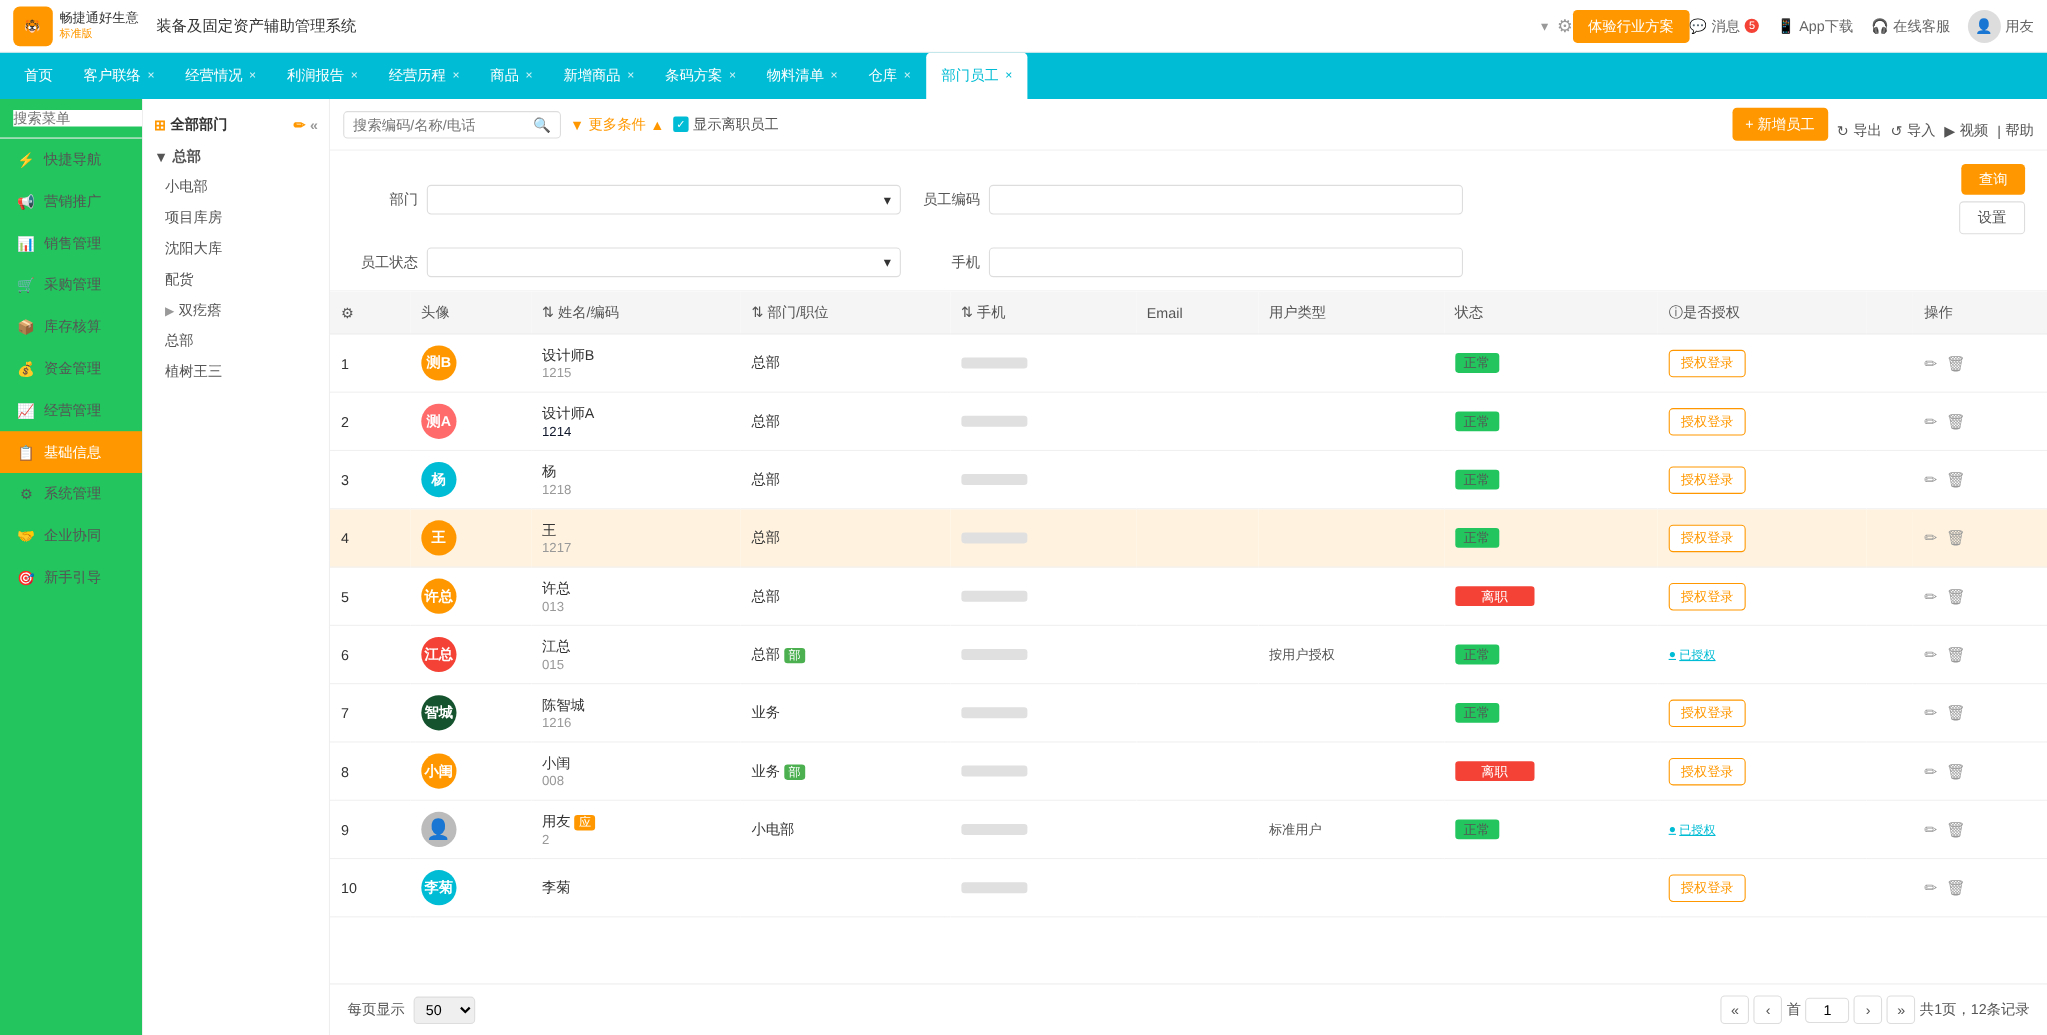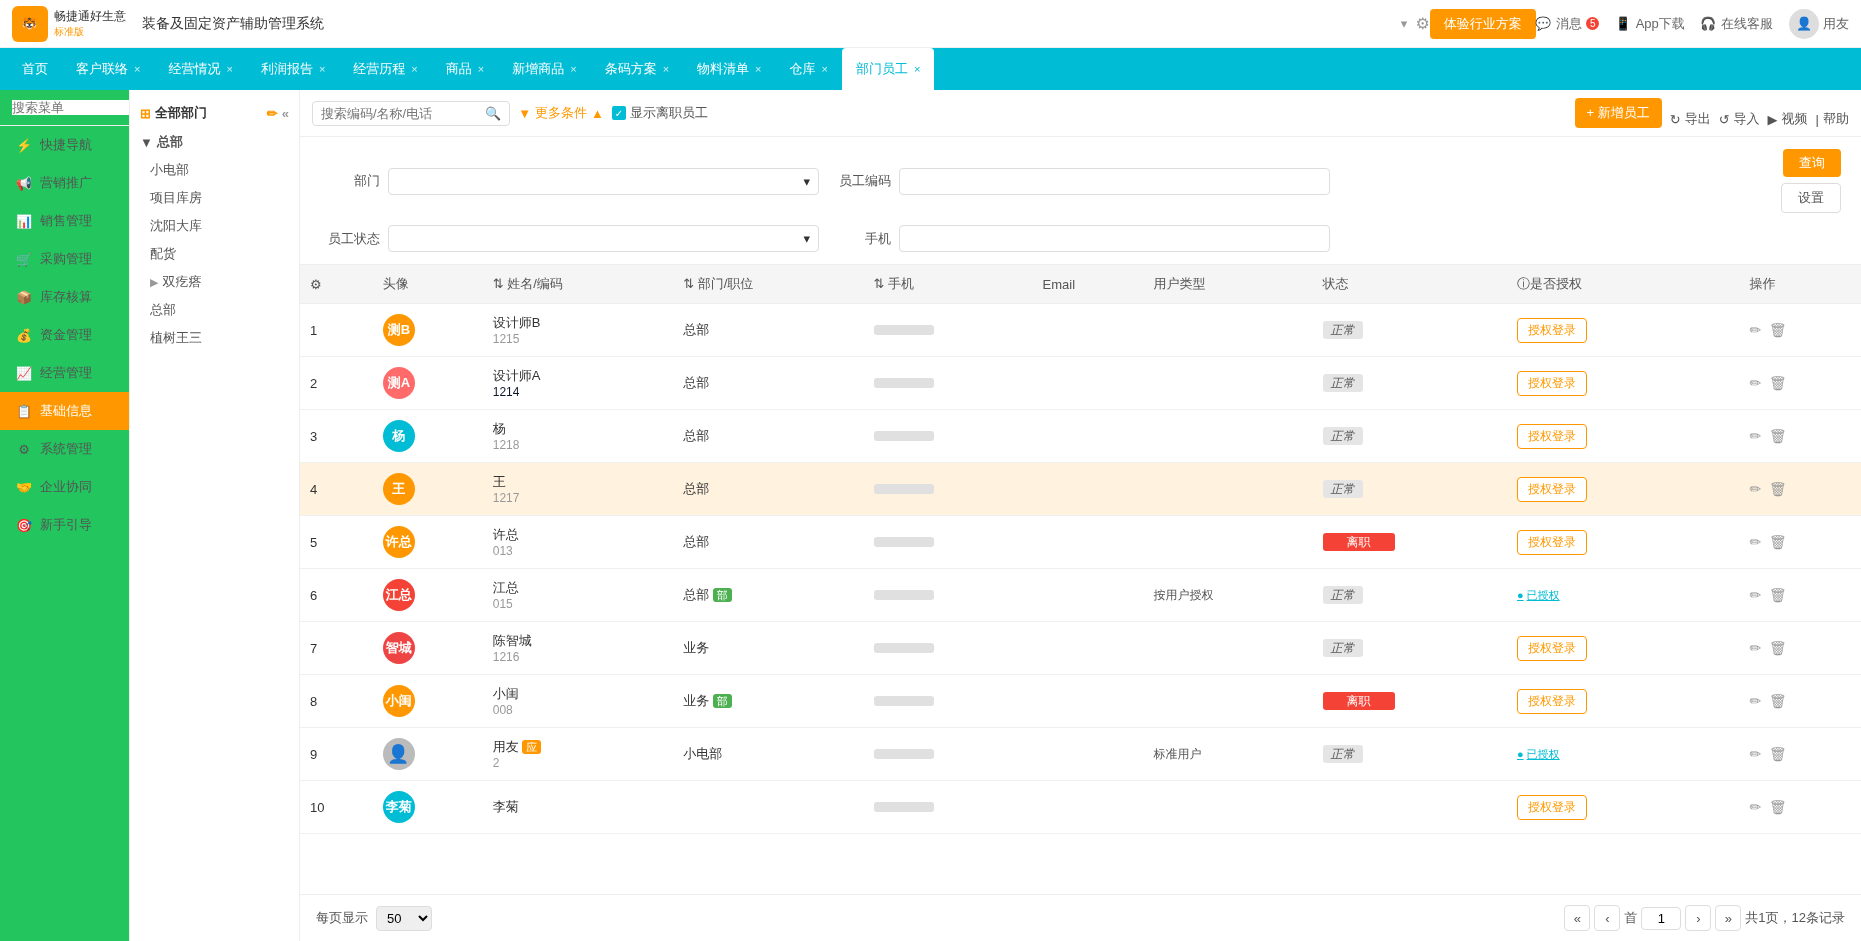--- a/index.html
+++ b/index.html
@@ -71,21 +71,21 @@
     .query-btn { background: #ff9800; color: #fff; border: none; border-radius: 4px; padding: 5px 16px; font-size: 13px; cursor: pointer; }
     .reset-btn { background: #fff; color: #555; border: 1px solid #ddd; border-radius: 4px; padding: 5px 16px; font-size: 13px; cursor: pointer; }
 
     
     .table-wrap { flex: 1; overflow: auto; background: #fff; }
     table { width: 100%; border-collapse: collapse; min-width: 900px; }
     thead th { background: #f5f5f5; padding: 10px 10px; font-size: 13px; color: #555; font-weight: normal; border-bottom: 1px solid #eee; text-align: left; white-space: nowrap; }
     tbody td { padding: 10px 10px; font-size: 13px; color: #333; border-bottom: 1px solid #f0f0f0; vertical-align: middle; }
     tbody tr.highlighted { background: #fff3e0; }
     .avatar { width: 32px; height: 32px; border-radius: 50%; display: flex; align-items: center; justify-content: center; color: #fff; font-size: 13px; font-weight: bold; }
-    .status-normal { color: #555; background: #e5e5e5; border-radius: 3px; padding: 2px 8px; font-size: 12px; font-style: italic; }
+    .status-normal { color: #555; background: #22c55e; border-radius: 3px; padding: 2px 8px; font-size: 12px; }
     .status-resigned { color: #fff; background: #f44336; border-radius: 3px; padding: 2px 24px; font-size: 12px; }
     .auth-btn { border: 1px solid #ff9800; color: #ff9800; background: #fff; border-radius: 4px; padding: 3px 10px; font-size: 12px; cursor: pointer; white-space: nowrap; }
     .auth-granted { color: #00bcd4; font-size: 11px; display: flex; align-items: center; gap: 3px; text-decoration: underline; }
     .auth-granted::before { content: '●'; color: #00bcd4; }
     .op-icons { display: flex; align-items: center; gap: 8px; }
     .op-icon { color: #999; cursor: pointer; font-size: 14px; }
     .gray-bar { width: 60px; height: 10px; background: #e0e0e0; border-radius: 3px; }
 
     
     .pagination { display: flex; align-items: center; padding: 10px 16px; background: #fff; border-top: 1px solid #eee; font-size: 13px; color: #555; gap: 8px; }
@@ -498,21 +498,21 @@
                 <td>
                   <div class="op-icons">
     <span class="op-icon">✏</span>
     <span class="op-icon">🗑</span>
   </div>
                 </td>
               </tr>
               <tr>
                 <td>7</td>
                 <td>
-                  <div class="avatar" style="background: #ef4444; width: 32px; height: 32px;">智城</div>
+                  <div class="avatar" style="background: #14532d; width: 32px; height: 32px;">智城</div>
                 </td>
                 <td>
                   <div style="font-size:13px;color:#333;">陈智城</div>
                   <div style="font-size:12px;color:#999;">1216</div>
                 </td>
                 <td>业务</td>
                 <td>
                   <div class="gray-bar"></div>
                 </td>
                 <td></td>

